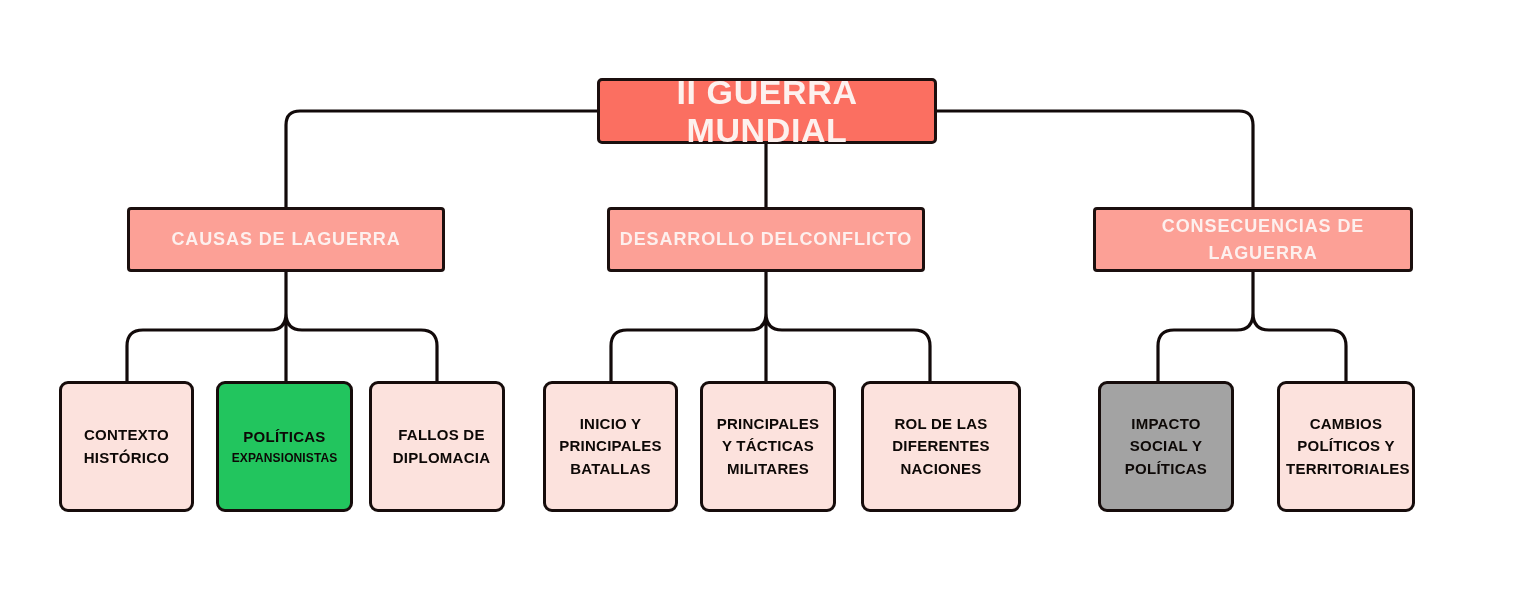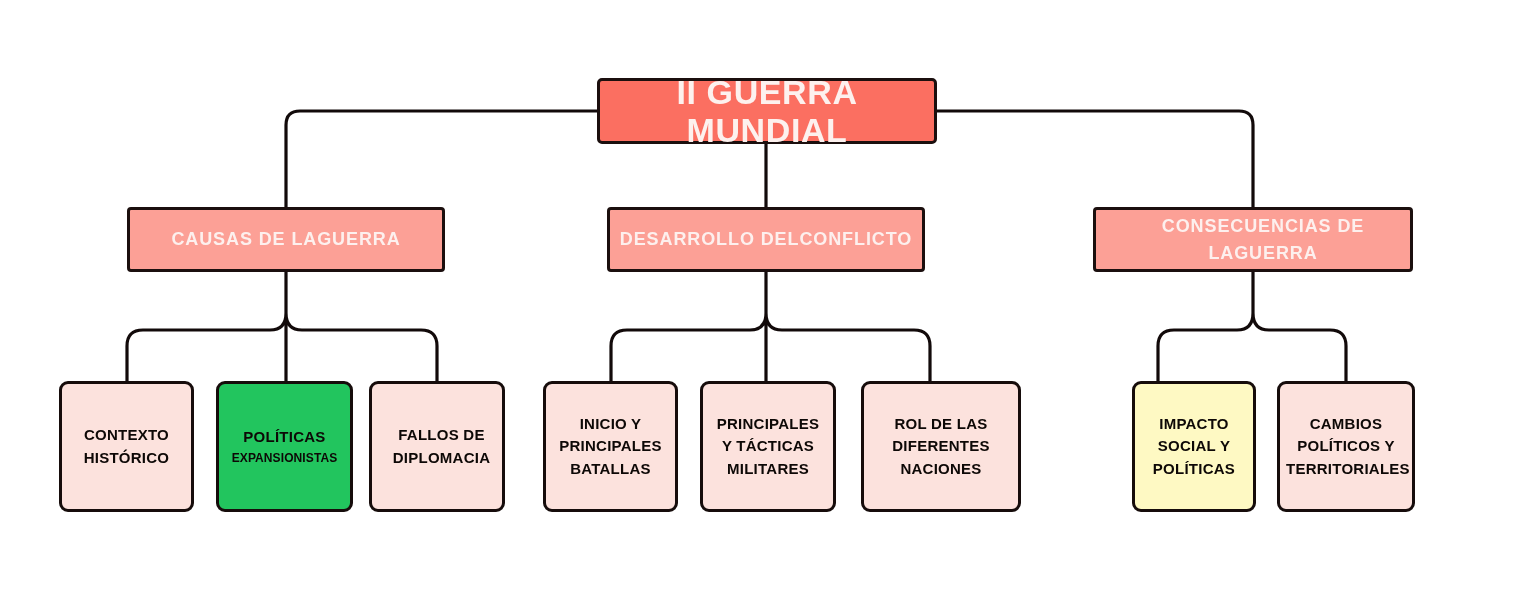--- a/index.html
+++ b/index.html
@@ -147,21 +147,21 @@
       </div>
       <div class="node level-leaf" style="left: 700px; top: 381px; width: 136px; height: 131px; background: rgb(252, 226, 221);">
         <span class="node-label"><span class="line-1">PRINCIPALES</span><span class="line-2">Y TÁCTICAS</span><span class="line-3">MILITARES</span></span>
       </div>
       <div class="node level-leaf" style="left: 861px; top: 381px; width: 160px; height: 131px; background: rgb(252, 226, 221);">
         <span class="node-label"><span class="line-1">ROL DE LAS</span><span class="line-2">DIFERENTES</span><span class="line-3">NACIONES</span></span>
       </div>
       <div class="node level-branch" style="left: 1093px; top: 207px; width: 320px; height: 65px; background: rgb(252, 160, 150); padding-left: 20px;">
         <span class="node-label"><span class="line-1">CONSECUENCIAS DE LA</span><span class="line-2">GUERRA</span></span>
       </div>
-      <div class="node level-leaf" style="left: 1132px; top: 381px; width: 124px; height: 131px; background: #fef9c3;">
+      <div class="node level-leaf" style="left: 1098px; top: 381px; width: 136px; height: 131px; background: #a3a3a3;">
         <span class="node-label"><span class="line-1">IMPACTO</span><span class="line-2">SOCIAL Y</span><span class="line-3">POLÍTICAS</span></span>
       </div>
       <div class="node level-leaf" style="left: 1277px; top: 381px; width: 138px; height: 131px; background: rgb(252, 226, 221);">
         <span class="node-label"><span class="line-1">CAMBIOS</span><span class="line-2">POLÍTICOS Y</span><span class="line-3">TERRITORIALES</span></span>
       </div>
     </div>
 
 </div>
 
 </body></html>

